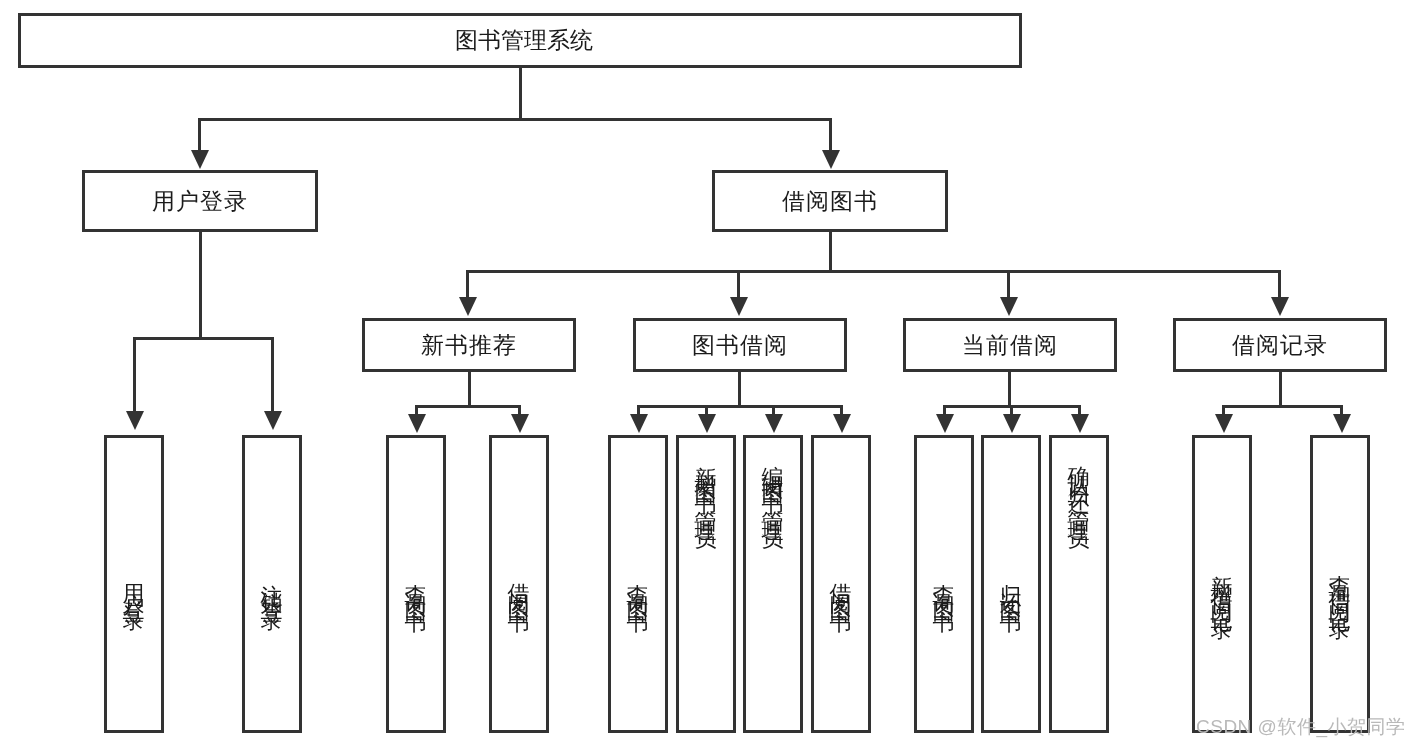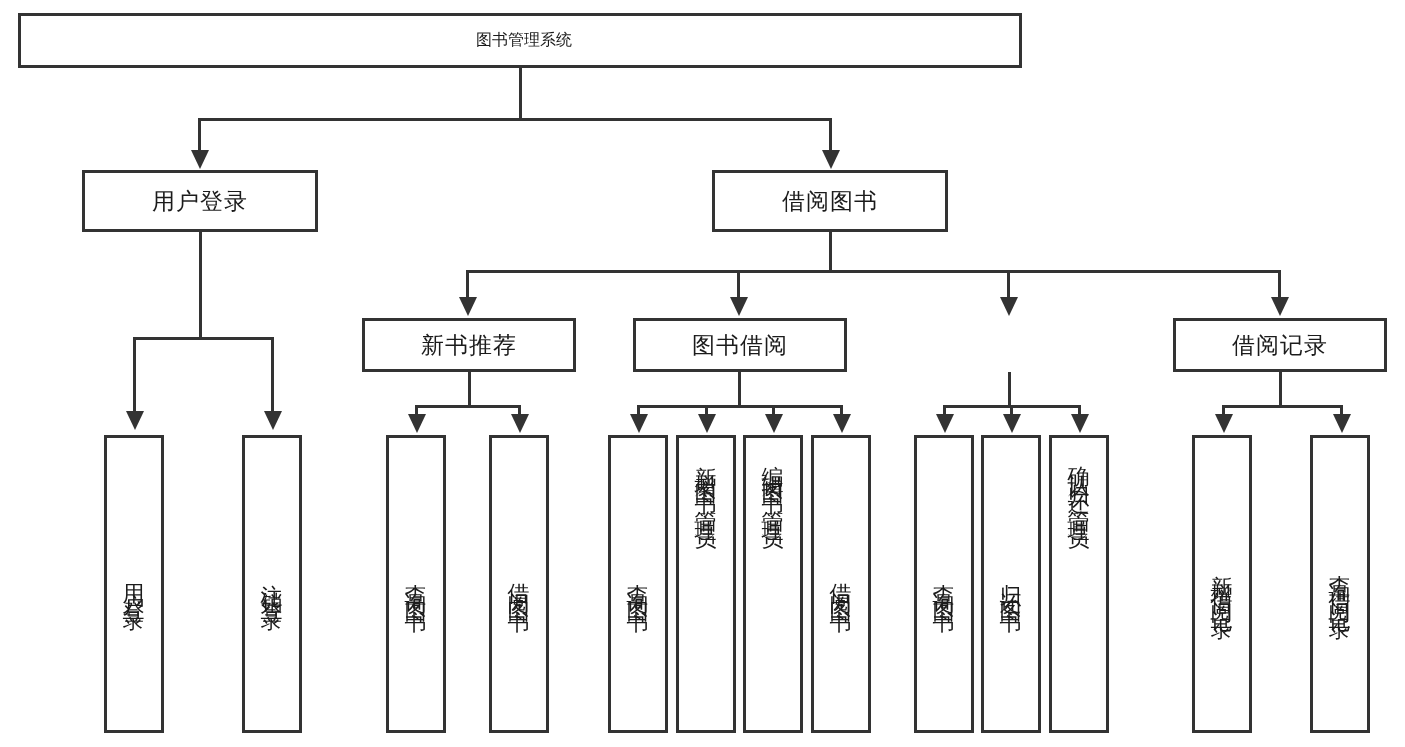--- a/index.html
+++ b/index.html
@@ -26,21 +26,21 @@
     display: flex;
     align-items: center;
     justify-content: center;
     color: #1b1b1b;
   }
   .node.horiz {
     font-size: 23px;
     letter-spacing: 1px;
   }
   .node.root {
-    font-size: 16px;
+    font-size: 23px;
     padding-left: 8px;
   }
   
   .node.vert {
     writing-mode: vertical-rl;
     text-orientation: upright;
     font-size: 22px;
     line-height: 1.05;
     letter-spacing: 9px;
     padding-top: 10px;
@@ -125,20 +125,23 @@
   <div class="arrow" style="left:1000px; top:297px;"></div>
   <div class="vline" style="left:1278px; top:270px; height:28px;"></div>
   <div class="arrow" style="left:1271px; top:297px;"></div>
 
   <div class="node horiz" style="left:633px; top:318px; width:214px; height:54px;">
     <span>图书借阅</span>
   </div>
   <div class="node horiz" style="left:362px; top:318px; width:214px; height:54px;">
     <span>新书推荐</span>
   </div>
+  <div class="node horiz" style="left:903px; top:318px; width:214px; height:54px;">
+    <span>当前借阅</span>
+  </div>
   <div class="node horiz" style="left:1173px; top:318px; width:214px; height:54px;">
     <span>借阅记录</span>
   </div>
 
   <div class="vline" style="left:468px; top:372px; height:33px;"></div>
   <div class="hline" style="left:415px; top:405px; width:106px;"></div>
   <div class="vline" style="left:415px; top:405px; height:12px;"></div>
   <div class="arrow" style="left:408px; top:414px;"></div>
   <div class="vline" style="left:518px; top:405px; height:12px;"></div>
   <div class="arrow" style="left:511px; top:414px;"></div>
@@ -207,14 +210,17 @@
     <span class="vtext">确认归还（管理员）</span>
   </div>
 
   <div class="node vert" style="left:1192px; top:435px; width:60px; height:298px;">
     <span class="vtext">新增借阅记录</span>
   </div>
   <div class="node vert" style="left:1310px; top:435px; width:60px; height:298px;">
     <span class="vtext">查询借阅记录</span>
   </div>
 
+  <div class="watermark" style="left:1196px; top:714px;">
+    <span>CSDN @软件_小贺同学</span>
+  </div>
 
 </div>
 
 </body></html>

